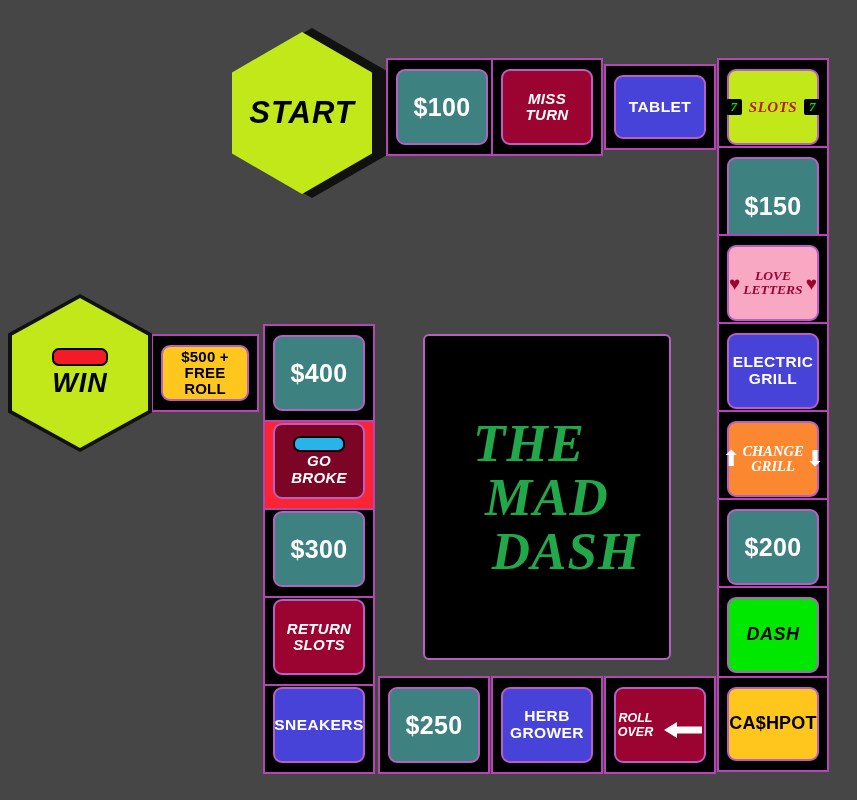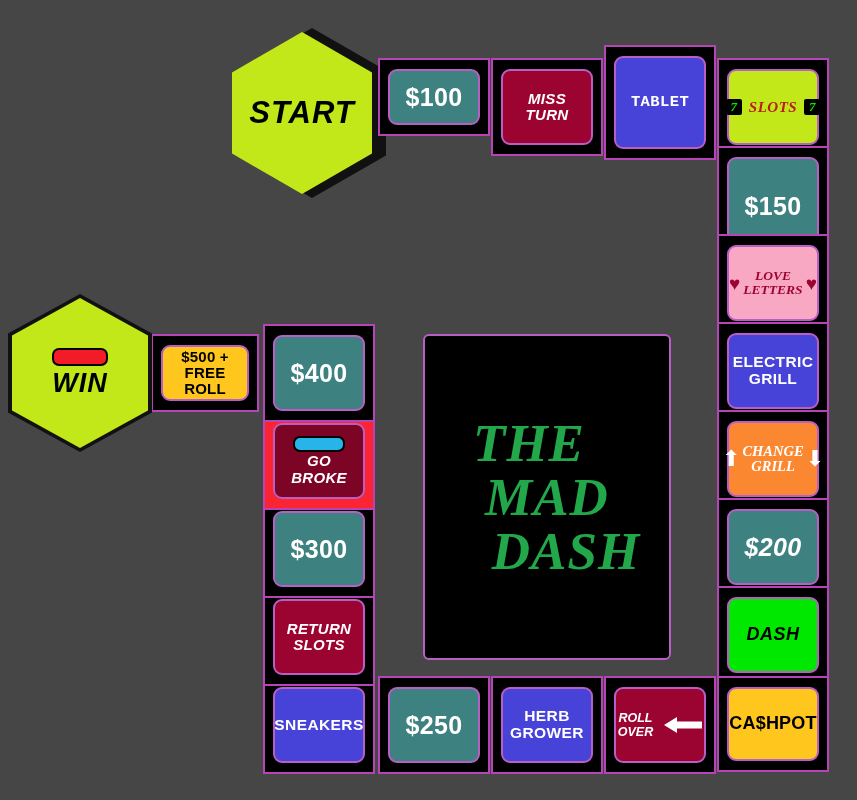--- a/index.html
+++ b/index.html
@@ -162,52 +162,52 @@
 
   .cp-row { display: flex; align-items: center; justify-content: center; gap: 2px; }
   .cp-words {
     display: flex; flex-direction: column;
     font-family: "Liberation Serif", serif;
     font-weight: bold; font-style: italic;
     font-size: 14.5px; color: #ffffff; line-height: 1.03;
   }
   .arrow-glyph { color: #ffffff; font-size: 22px; line-height: 1; }
 
-  .ro-row { display: flex; align-items: center; justify-content: center; gap: 11px; }
+  .ro-row { display: flex; align-items: flex-end; justify-content: center; gap: 11px; }
   .ro-words {
     display: flex; flex-direction: column;
     font-size: 12.5px; font-weight: bold; font-style: italic;
     color: #ffffff; line-height: 1.15;
   }
   .ro-arrow { width: 38px; height: 18px; }
 </style>
 </head>
 <body>
 
 <div id="board">
 
   <div class="hex-outline" style="left:238px; top:28px; width:148px; height:170px;"></div>
   <div class="hex" style="left:232px; top:32px; width:140px; height:162px;">
     <span class="hex-label">START</span>
   </div>
 
-  <div class="cell" style="left:378px; top:58px; width:112px; height:78px;">
+  <div class="cell" style="left:386px; top:58px; width:112px; height:98px;">
     <div class="tile t-teal">
       <span class="lbl-money">$100</span>
     </div>
   </div>
 
   <div class="cell" style="left:491px; top:58px; width:112px; height:98px;">
     <div class="tile t-crimson">
       <span class="lbl-ital">MISS</span>
       <span class="lbl-ital">TURN</span>
     </div>
   </div>
 
-  <div class="cell" style="left:604px; top:45px; width:112px; height:115px;font-family:Liberation Mono, monospace;">
+  <div class="cell" style="left:604px; top:64px; width:112px; height:86px;">
     <div class="tile t-blue">
       <span class="lbl-plain">TABLET</span>
     </div>
   </div>
 
   <div class="cell" style="left:717px; top:58px; width:112px; height:98px;">
     <div class="tile t-lime">
       <div class="slot-row">
         <span class="seven">7</span>
         <span class="slots-word">SLOTS</span>
@@ -248,21 +248,21 @@
         <span class="arrow-glyph">⬆</span>
         <span class="cp-words">
           <span>CHANGE</span>
           <span>GRILL</span>
         </span>
         <span class="arrow-glyph">⬇</span>
       </div>
     </div>
   </div>
 
-  <div class="cell" style="left:717px; top:498px; width:112px; height:98px;font-style:italic;">
+  <div class="cell" style="left:717px; top:498px; width:112px; height:98px;">
     <div class="tile t-teal">
       <span class="lbl-money">$200</span>
     </div>
   </div>
 
   <div class="cell" style="left:717px; top:586px; width:112px; height:98px;">
     <div class="tile t-green">
       <span class="lbl-dash">DASH</span>
     </div>
   </div>

